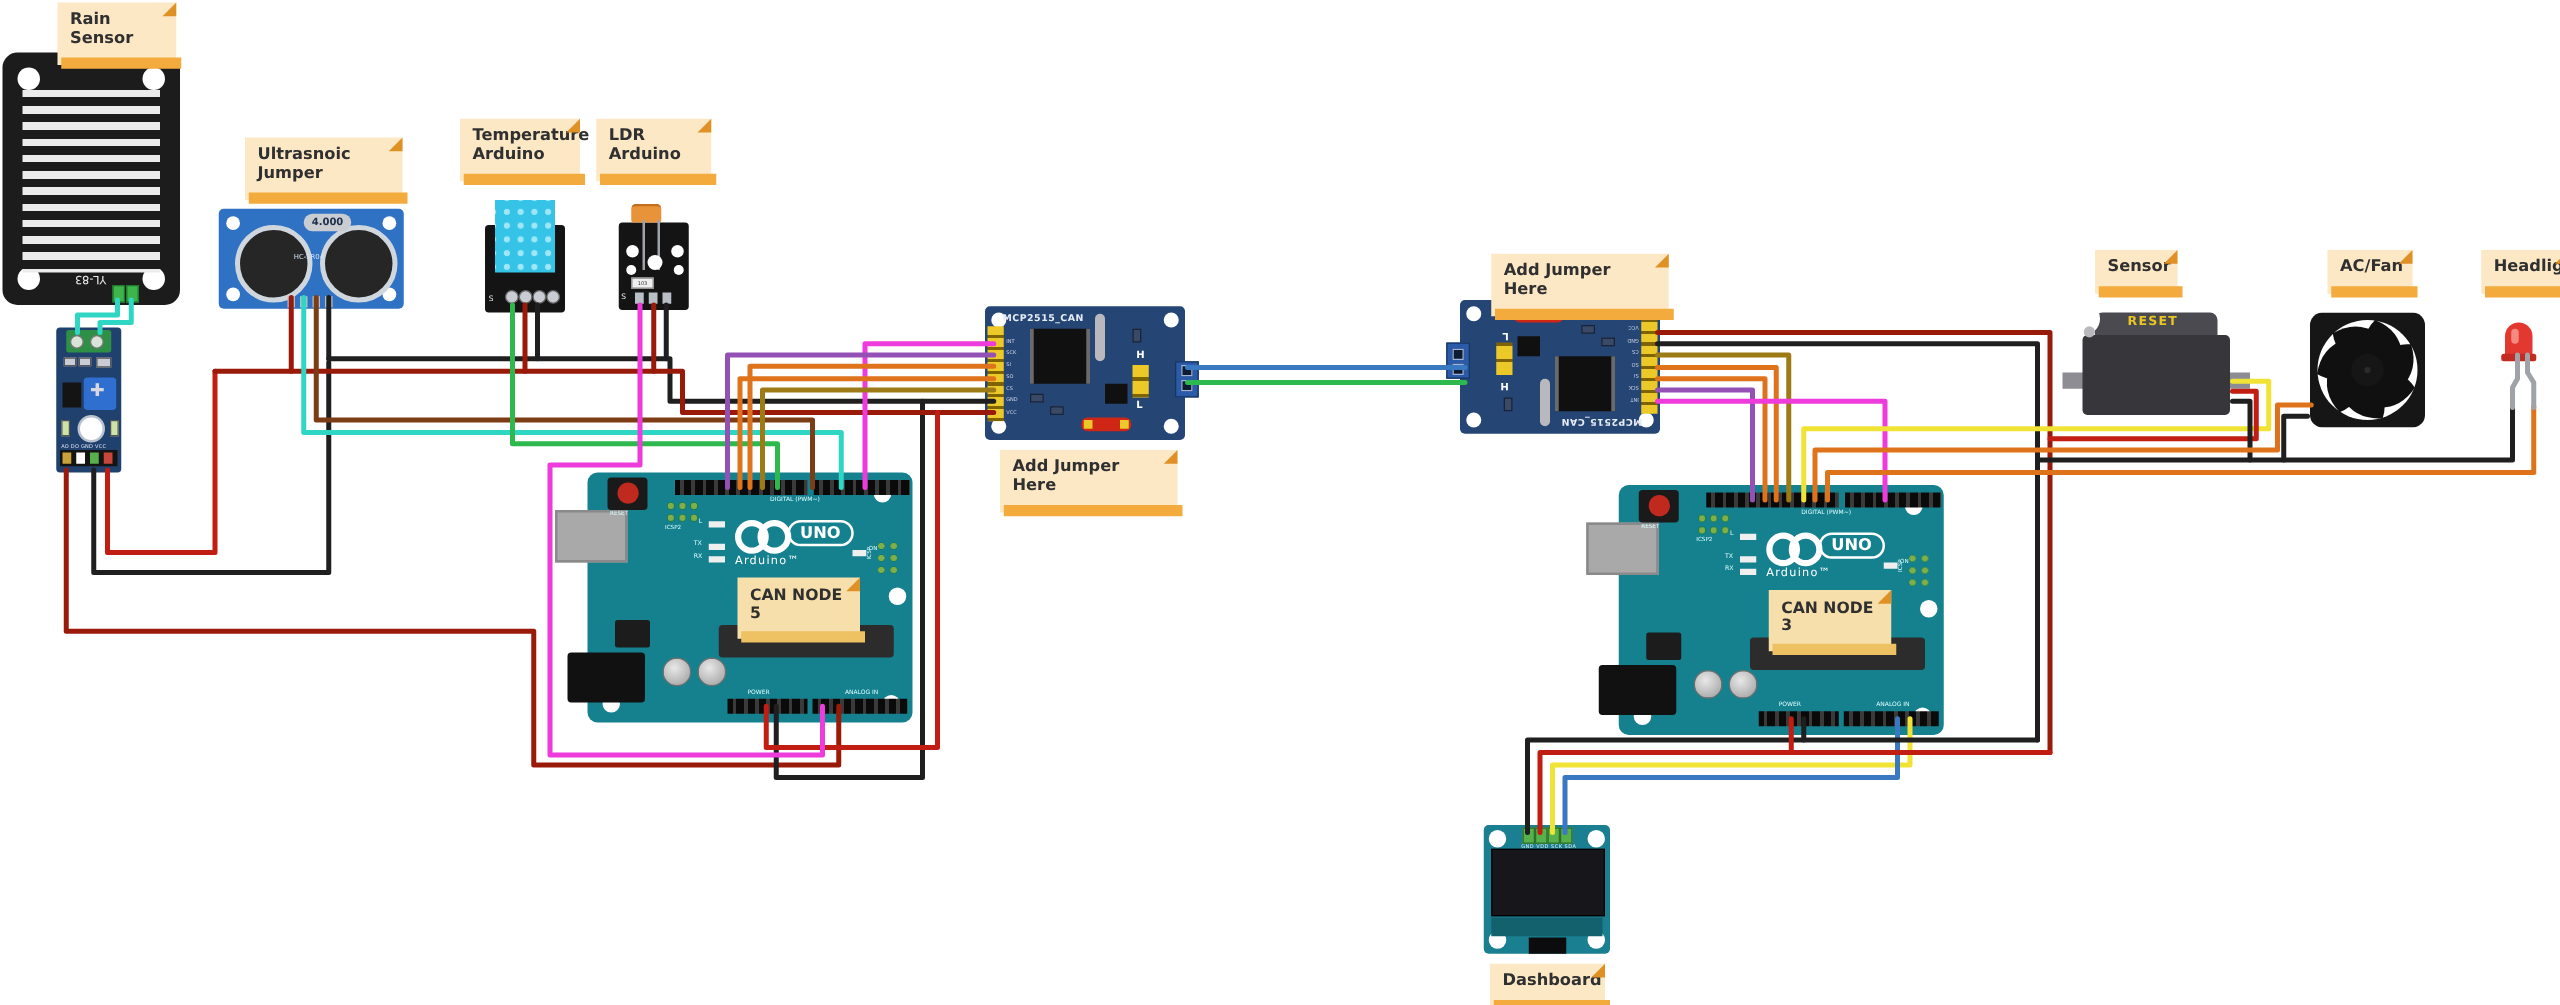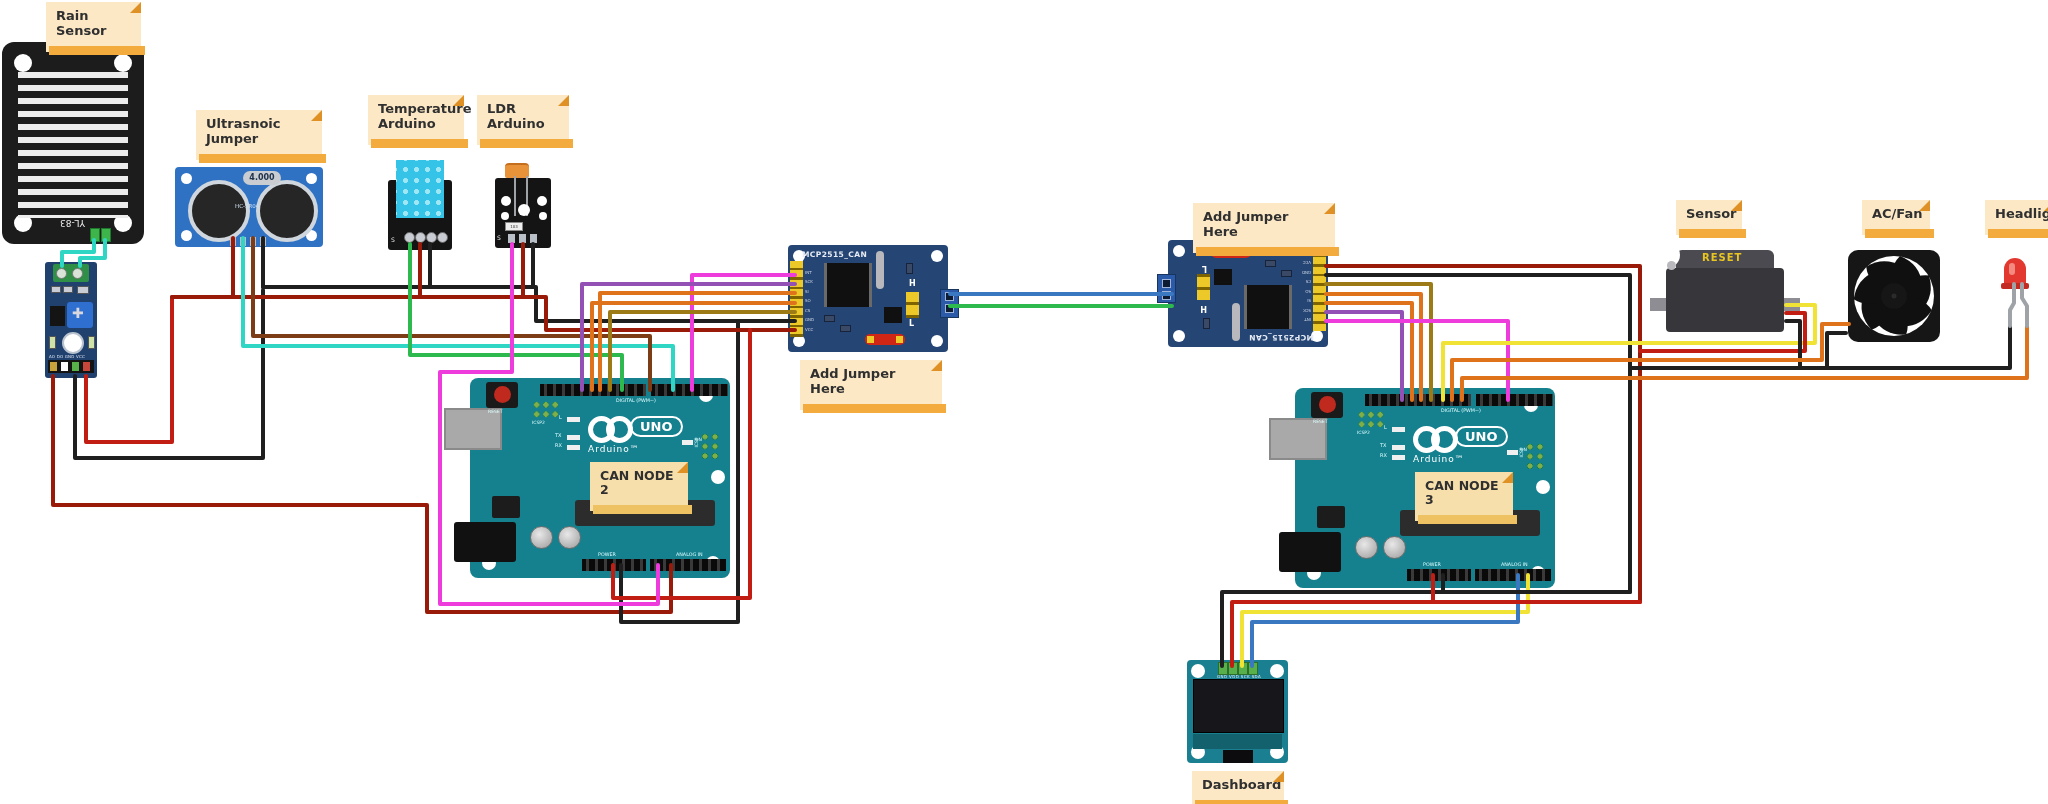--- a/index.html
+++ b/index.html
@@ -377,21 +377,21 @@
     <div class="rxrect"></div>
     <div class="rxTxt">RX</div>
     <div class="ring" style="left:118px;"></div>
     <div class="ring" style="left:136px;"></div>
     <div class="unopill">UNO</div>
     <div class="brand">Arduino™</div>
     <div class="onrect"></div>
     <div class="onTxt">ON</div>
     <div class="icspR"></div>
     <div class="icspRTxt">ICSP</div>
-    <div class="note note-node note-on">CAN NODE 2</div>
+    <div class="note note-node note-on">CAN NODE 5</div>
     <div class="slot"></div>
     <div class="reg"></div>
     <div class="cap" style="left:60px;"></div>
     <div class="cap" style="left:88px;"></div>
     <div class="pwrTxt">POWER</div>
     <div class="anTxt">ANALOG IN</div>
     <div class="pinstrip hdrP"></div>
     <div class="pinstrip hdrAn"></div>
   </div>
 

